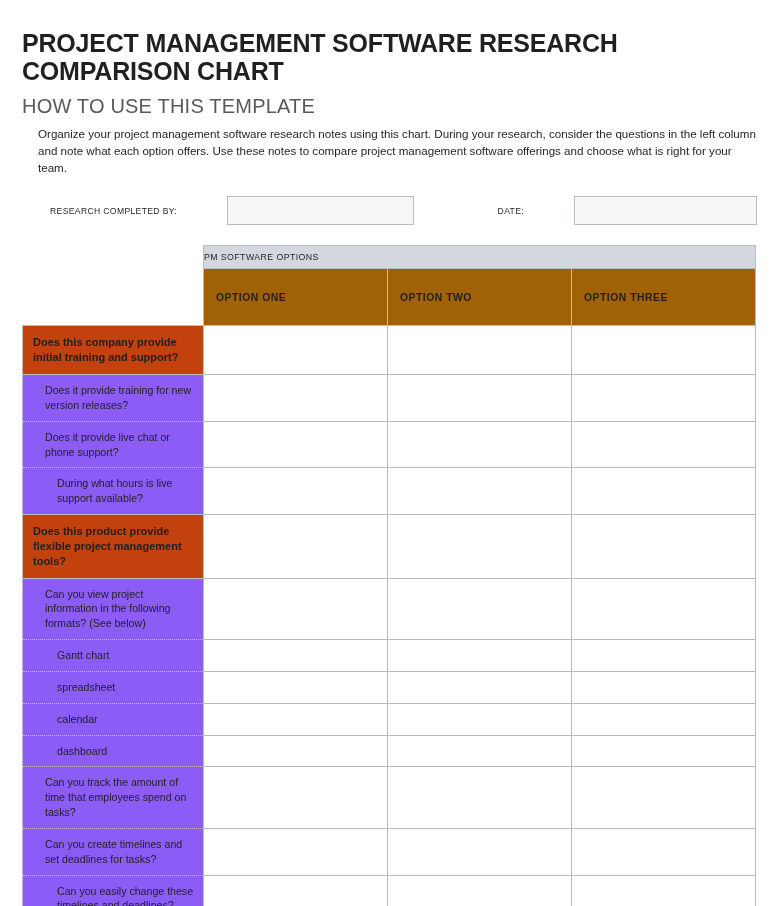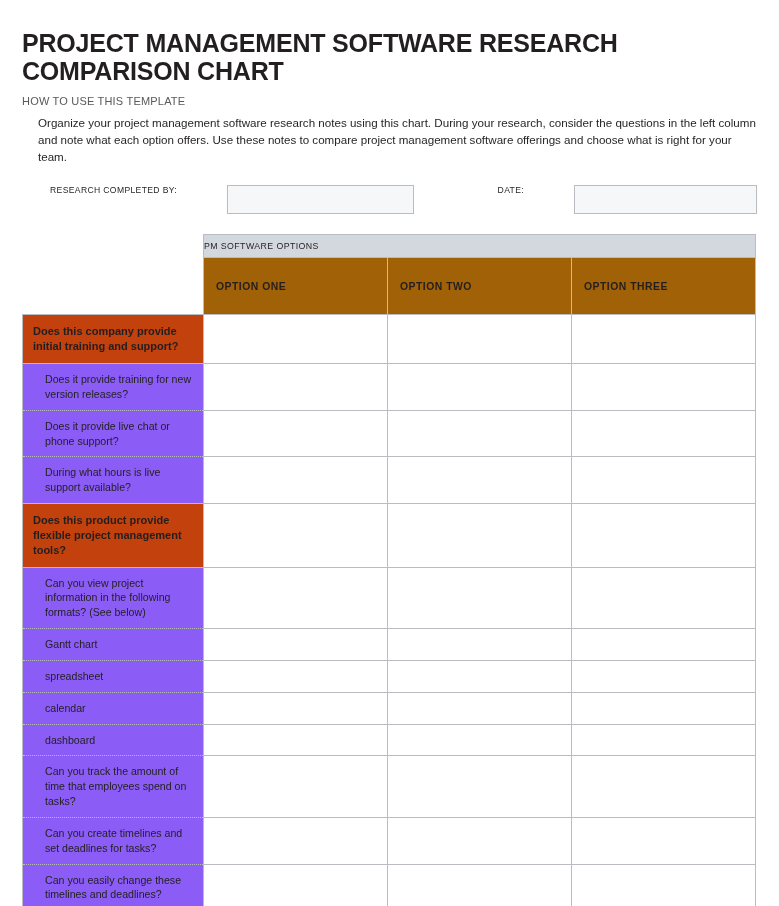--- a/index.html
+++ b/index.html
@@ -21,38 +21,38 @@
   }
   .doc-title {
     font-size: 25px;
     font-weight: bold;
     letter-spacing: -0.2px;
     color: #231f20;
     margin: 16px 0 10px 0;
     line-height: 1.1;
   }
   .subtitle {
-    font-size: 11px;
+    font-size: 20px;
     color: #58595b;
     letter-spacing: 0.2px;
     margin: 0 0 8px 0;
     font-weight: normal;
   }
   .intro {
     font-size: 11.6px;
     line-height: 1.45;
     color: #231f20;
     margin: 0 0 20px 16px;
     max-width: 735px;
   }
 
   
   .meta-row {
     display: flex;
-    align-items: flex-start;
+    align-items: center;
     margin: 0 0 20px 0;
     padding-left: 28px;
     gap: 42px;
   }
   .meta-label {
     font-size: 8.6px;
     letter-spacing: 0.35px;
     color: #231f20;
     font-weight: normal;
     text-transform: uppercase;
@@ -130,21 +130,21 @@
     border-right: 1px solid #b9bcc0;
     border-top: 1px dotted #b9bcc0;
     border-bottom: 1px dotted #b9bcc0;
     font-size: 10.6px;
     color: #231f20;
     padding: 8px 8px 8px 22px;
     vertical-align: top;
     line-height: 1.4;
   }
   tr.q td.qcell.indent2 {
-    padding-left: 22px;
+    padding-left: 34px;
   }
   td.ans {
     background: #ffffff;
     border: 1px solid #b9bcc0;
   }
   tr.section td.ans { border: 1px solid #b9bcc0; }
   tr.q td.ans { border: 1px solid #b9bcc0; }
 </style>
 </head>
 <body>

